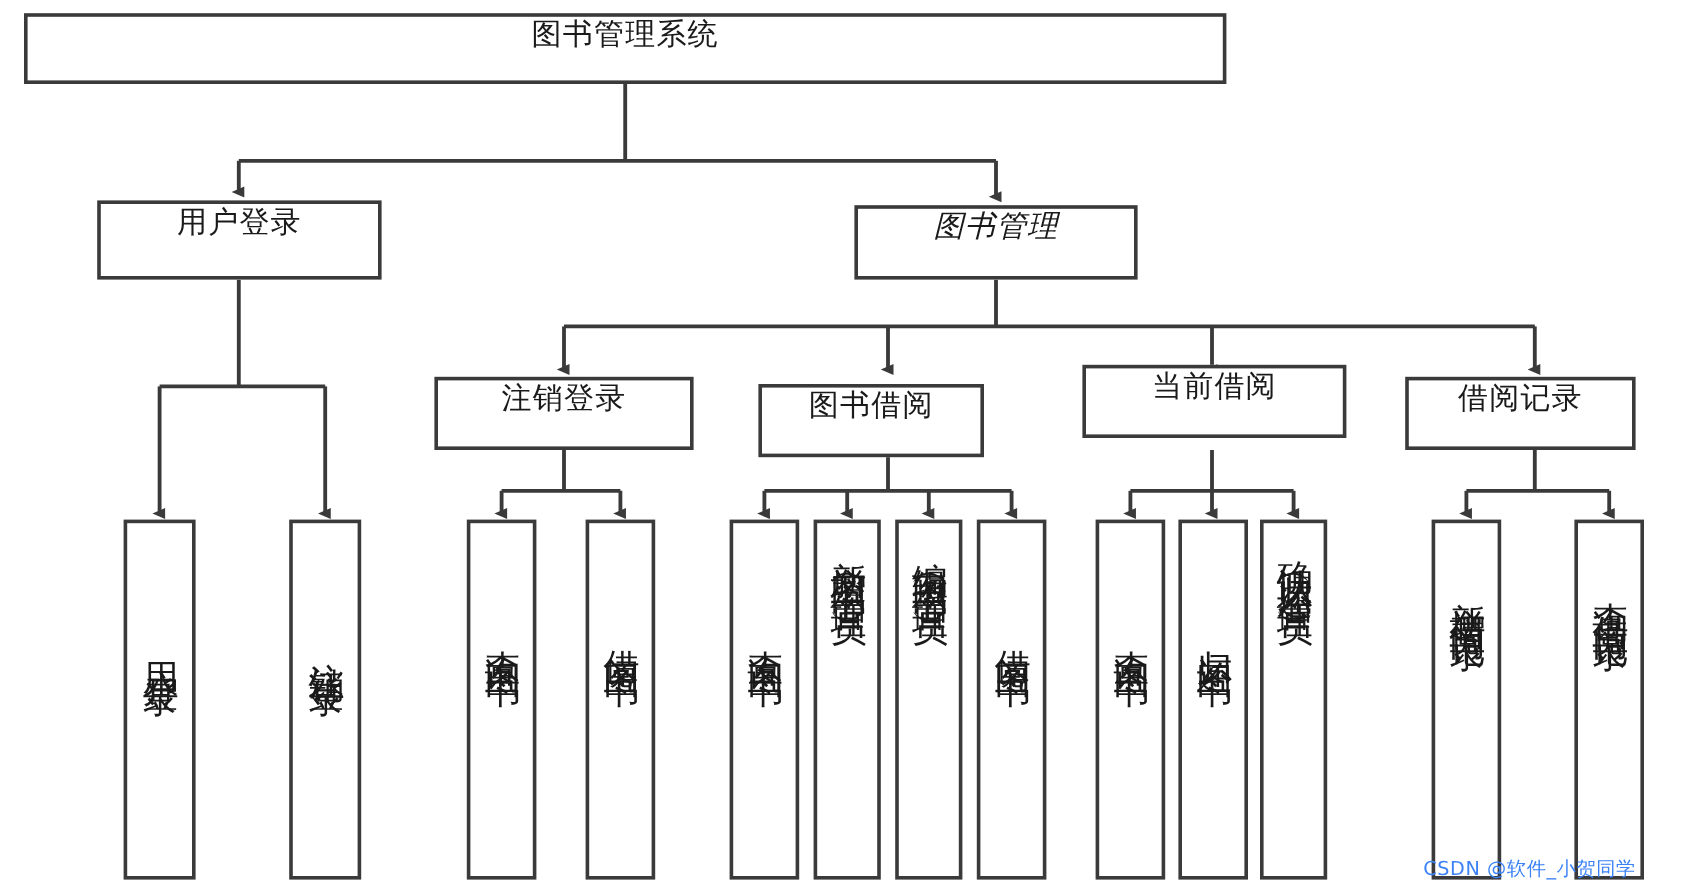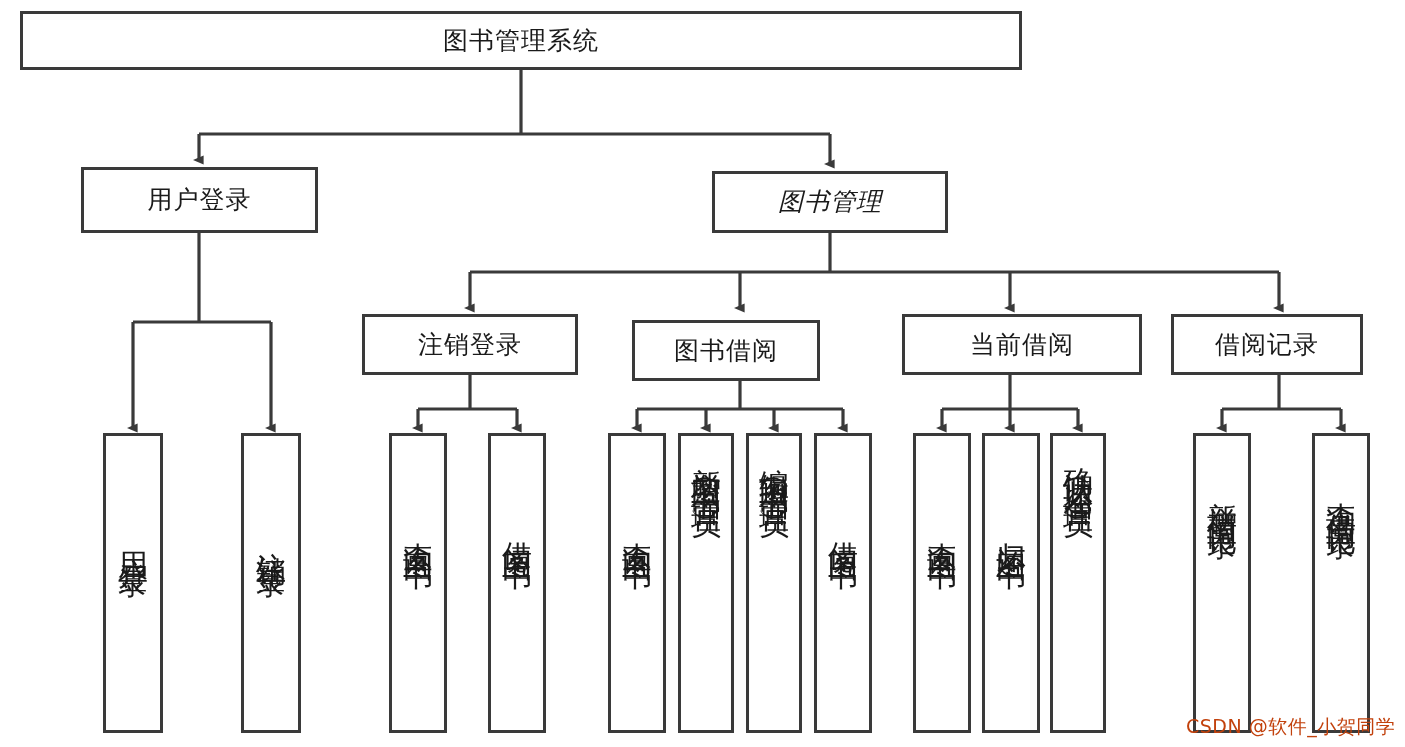--- a/index.html
+++ b/index.html
@@ -9,21 +9,21 @@
   }
   #stage{position:relative;width:1405px;height:747px;background:#fff;}
   svg.wires{position:absolute;left:0;top:0;width:1405px;height:747px;pointer-events:none;}
 
   .node{
     position:absolute;
     box-sizing:border-box;
     background:#ffffff;
     border:3px solid #3a3a3a;
     display:flex;
-    align-items:center;
+    align-items:flex-start;
     justify-content:center;
     color:#1a1a1a;
   }
   .node .lbl{
     display:block;
     text-align:center;
     line-height:1.18;
     white-space:pre;
   }
   
@@ -41,22 +41,22 @@
     text-orientation:upright;
     font-size:30px;
     line-height:1;
     letter-spacing:6px;
     height:auto;
   }
 
   .watermark{
     position:absolute;
     left:1186px;top:714px;
-    font-size:19px;
-    color:#c2410c;
+    font-size:16px;
+    color:#3b82f6;
     letter-spacing:0.5px;
     white-space:nowrap;
     font-family:"DejaVu Sans","Liberation Sans",sans-serif;
   }
 </style>
 </head>
 <body>
 
 <div id="stage">
 
@@ -121,21 +121,21 @@
   <div class="node h-node" style="left:712px;top:171px;width:236px;height:62px;font-style:italic;">
     <span class="lbl">图书管理</span>
   </div>
 
   <div class="node h-node" style="left:362px;top:314px;width:216px;height:61px;">
     <span class="lbl">注销登录</span>
   </div>
   <div class="node h-node" style="left:632px;top:320px;width:188px;height:61px;">
     <span class="lbl">图书借阅</span>
   </div>
-  <div class="node h-node" style="left:902px;top:314px;width:240px;height:61px;">
+  <div class="node h-node" style="left:902px;top:304px;width:220px;height:61px;">
     <span class="lbl">当前借阅</span>
   </div>
   <div class="node h-node" style="left:1171px;top:314px;width:192px;height:61px;">
     <span class="lbl">借阅记录</span>
   </div>
 
   <div class="node v-node" style="left:103px;top:433px;width:60px;height:300px;padding-top:92px;">
     <span class="lbl">用户登录</span>
   </div>
   <div class="node v-node" style="left:241px;top:433px;width:60px;height:300px;padding-top:92px;">

